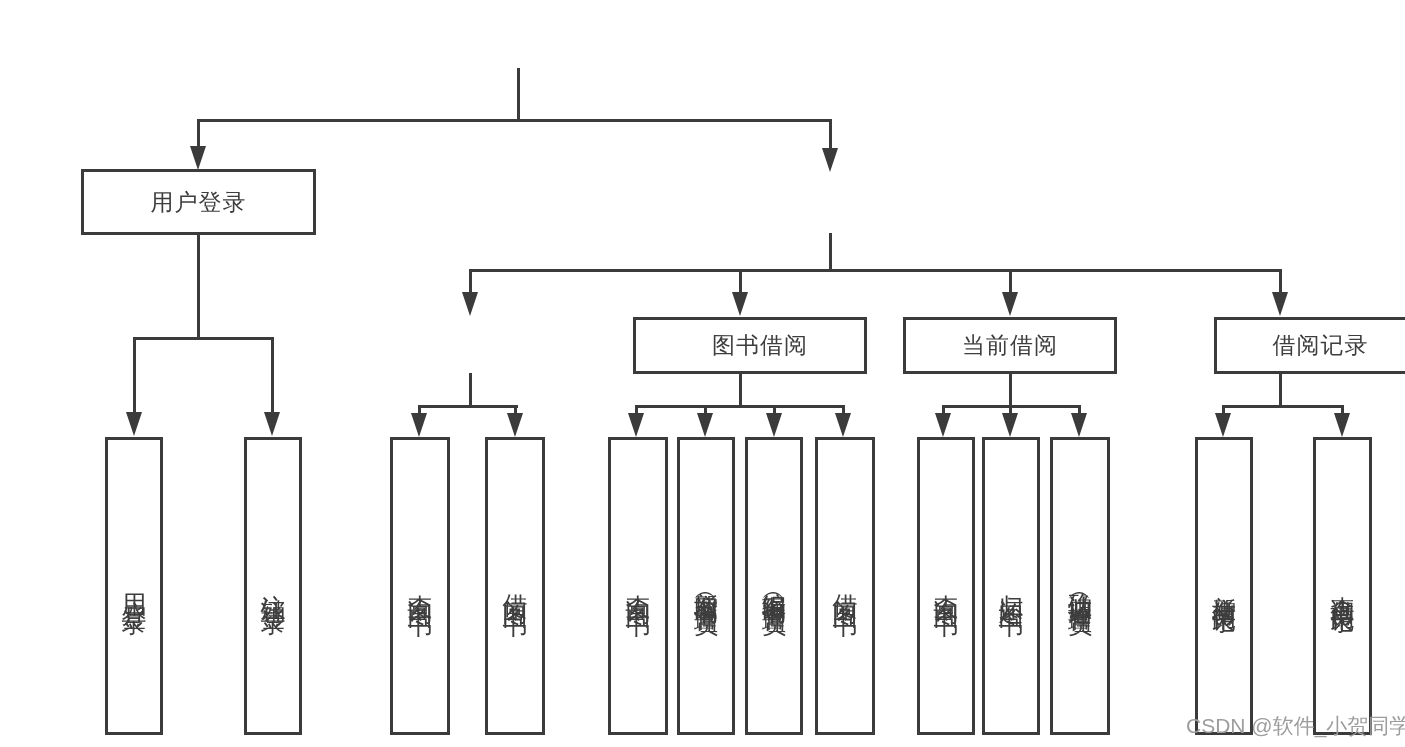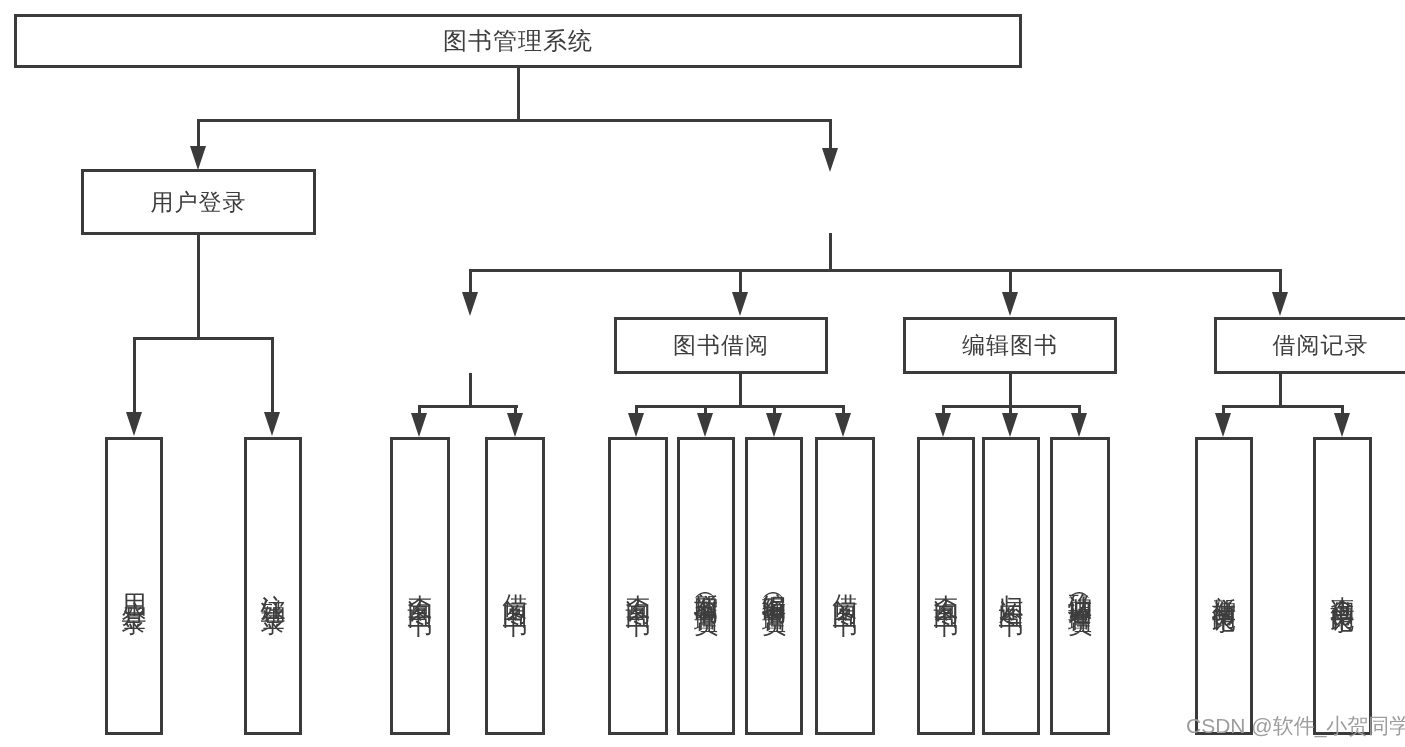--- a/index.html
+++ b/index.html
@@ -133,36 +133,33 @@
   <div class="ln" style="left:1078px; top:405px; width:3px;   height:9px;"></div>
   <div class="arrow" style="left:1071px; top:413px;"></div>
 
   <div class="ln" style="left:1279px; top:373px; width:3px;   height:32px;"></div>
   <div class="ln" style="left:1222px; top:405px; width:122px; height:3px;"></div>
   <div class="ln" style="left:1222px; top:405px; width:3px;   height:9px;"></div>
   <div class="arrow" style="left:1215px; top:413px;"></div>
   <div class="ln" style="left:1341px; top:405px; width:3px;   height:9px;"></div>
   <div class="arrow" style="left:1334px; top:413px;"></div>
 
-  <div class="hbox" style="left:14px; top:14px; width:1002px; height:48px;">
-    <span class="hlabel root-label">图书管理系统</span>
-  </div>
 
   <div class="hbox" style="left:81px; top:169px; width:229px; height:60px;">
     <span class="hlabel">用户登录</span>
   </div>
 
 
 
-  <div class="hbox" style="left:614px; top:317px; width:208px; height:51px;">
+  <div class="hbox" style="left:633px; top:317px; width:208px; height:51px;padding-left:20px;">
     <span class="hlabel">图书借阅</span>
   </div>
 
   <div class="hbox" style="left:903px; top:317px; width:208px; height:51px;">
-    <span class="hlabel">编辑图书</span>
+    <span class="hlabel">当前借阅</span>
   </div>
 
   <div class="hbox" style="left:1172px; top:317px; width:207px; height:51px;margin-left:42px;">
     <span class="hlabel">借阅记录</span>
   </div>
 
   <div class="vbox" style="left:105px; width:52px;">
     <span class="vlabel">用户登录</span>
   </div>
   <div class="vbox" style="left:244px; width:52px;">

